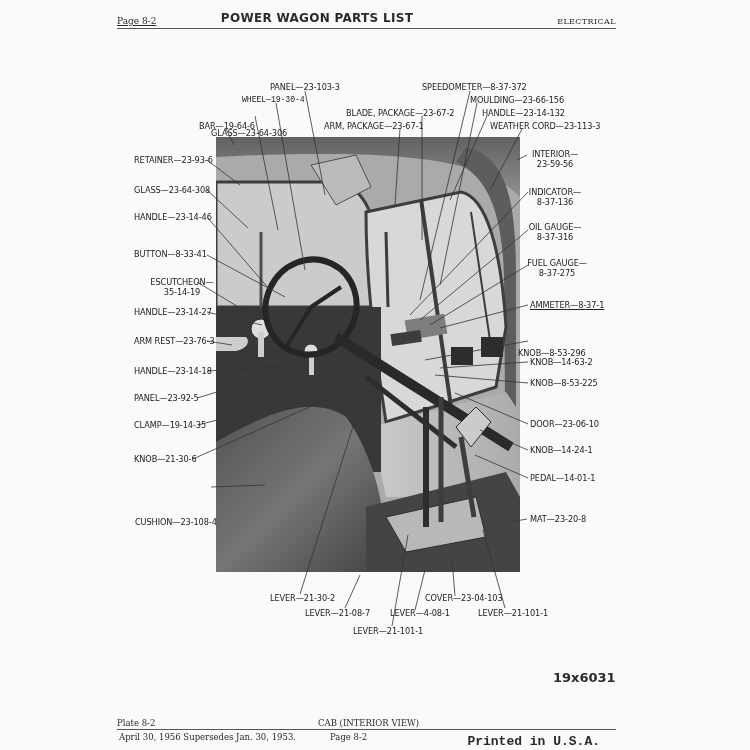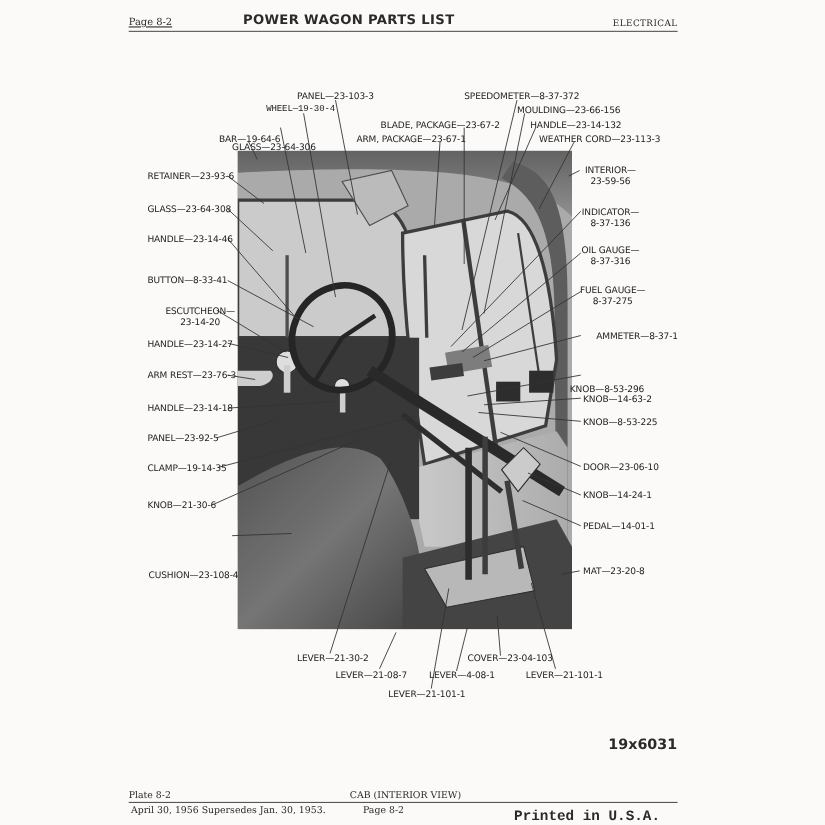--- a/index.html
+++ b/index.html
@@ -154,21 +154,21 @@
 <div class="lbl" style="left:470px;top:95px;">MOULDING—23-66-156</div>
 <div class="lbl" style="left:482px;top:108px;">HANDLE—23-14-132</div>
 <div class="lbl" style="left:490px;top:121px;">WEATHER CORD—23-113-3</div>
 
 <div class="lbl" style="left:134px;top:155px;">RETAINER—23-93-6</div>
 <div class="lbl" style="left:134px;top:185px;">GLASS—23-64-308</div>
 <div class="lbl" style="left:134px;top:212px;">HANDLE—23-14-46</div>
 <div class="lbl" style="left:134px;top:249px;">BUTTON—8-33-41</div>
 <div class="lbl c" style="left:148px;top:277px;width:68px;">
   <div>ESCUTCHEON—</div>
-  <div>23-14-20</div>
+  <div>35-14-19</div>
 </div>
 <div class="lbl" style="left:134px;top:307px;">HANDLE—23-14-27</div>
 <div class="lbl" style="left:134px;top:336px;">ARM REST—23-76-3</div>
 <div class="lbl" style="left:134px;top:366px;">HANDLE—23-14-18</div>
 <div class="lbl" style="left:134px;top:393px;">PANEL—23-92-5</div>
 <div class="lbl" style="left:134px;top:420px;">CLAMP—19-14-35</div>
 <div class="lbl" style="left:134px;top:454px;">KNOB—21-30-6</div>
 <div class="lbl" style="left:135px;top:482px;margin-top:35px;">CUSHION—23-108-4</div>
 
 <div class="lbl c" style="left:527px;top:149px;width:56px;">
@@ -180,21 +180,21 @@
   <div>8-37-136</div>
 </div>
 <div class="lbl c" style="left:527px;top:222px;width:56px;">
   <div>OIL GAUGE—</div>
   <div>8-37-316</div>
 </div>
 <div class="lbl c" style="left:527px;top:258px;width:60px;">
   <div>FUEL GAUGE—</div>
   <div>8-37-275</div>
 </div>
-<div class="lbl" style="left:542px;top:300px;">AMMETER—8-37-1</div>
+<div class="lbl" style="left:530px;top:300px;text-decoration:underline;">AMMETER—8-37-1</div>
 <div class="lbl" style="left:518px;top:336px;margin-top:12px;">KNOB—8-53-296</div>
 <div class="lbl" style="left:530px;top:357px;">KNOB—14-63-2</div>
 <div class="lbl" style="left:530px;top:378px;">KNOB—8-53-225</div>
 <div class="lbl" style="left:530px;top:419px;">DOOR—23-06-10</div>
 <div class="lbl" style="left:530px;top:445px;">KNOB—14-24-1</div>
 <div class="lbl" style="left:530px;top:473px;">PEDAL—14-01-1</div>
 <div class="lbl" style="left:530px;top:514px;">MAT—23-20-8</div>
 
 <div class="lbl" style="left:270px;top:593px;">LEVER—21-30-2</div>
 <div class="lbl" style="left:305px;top:608px;">LEVER—21-08-7</div>

